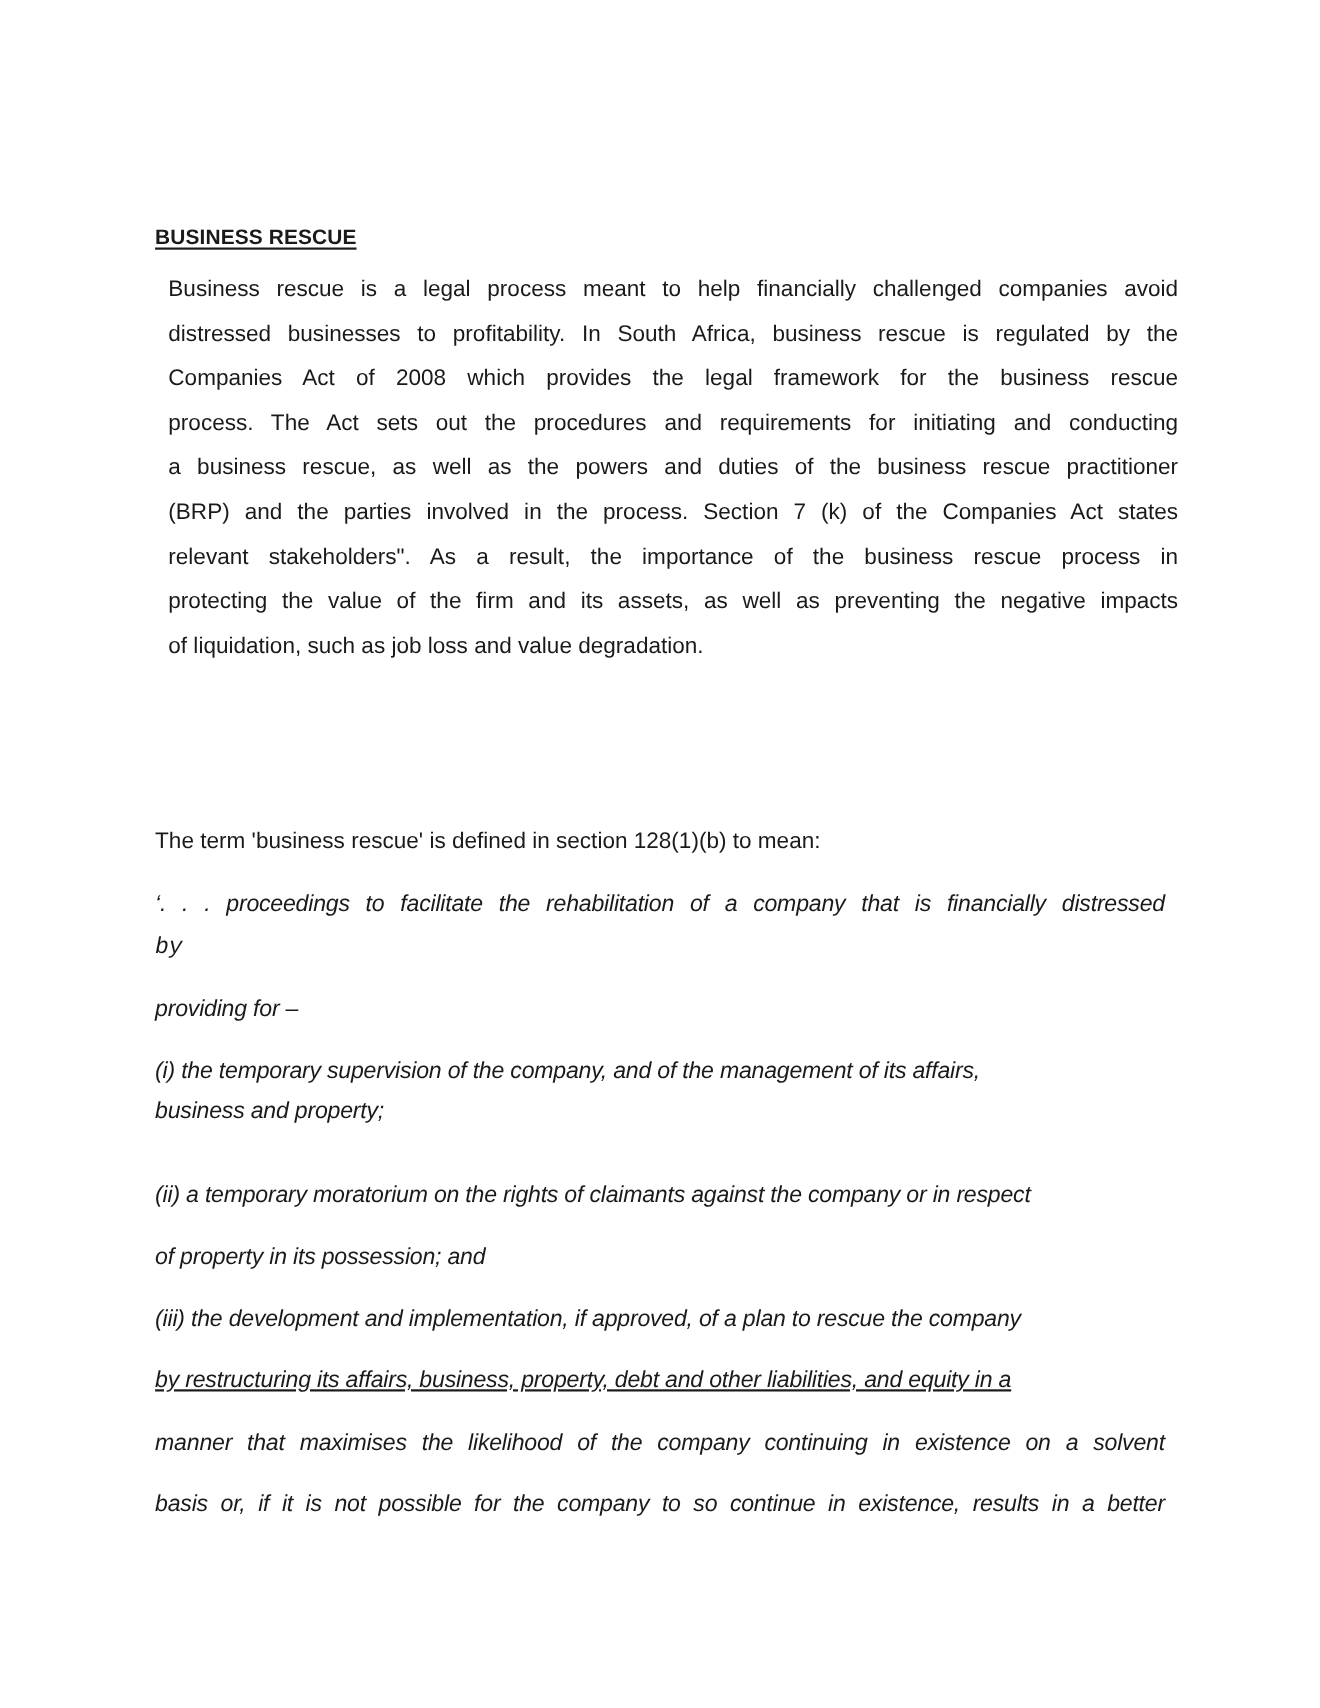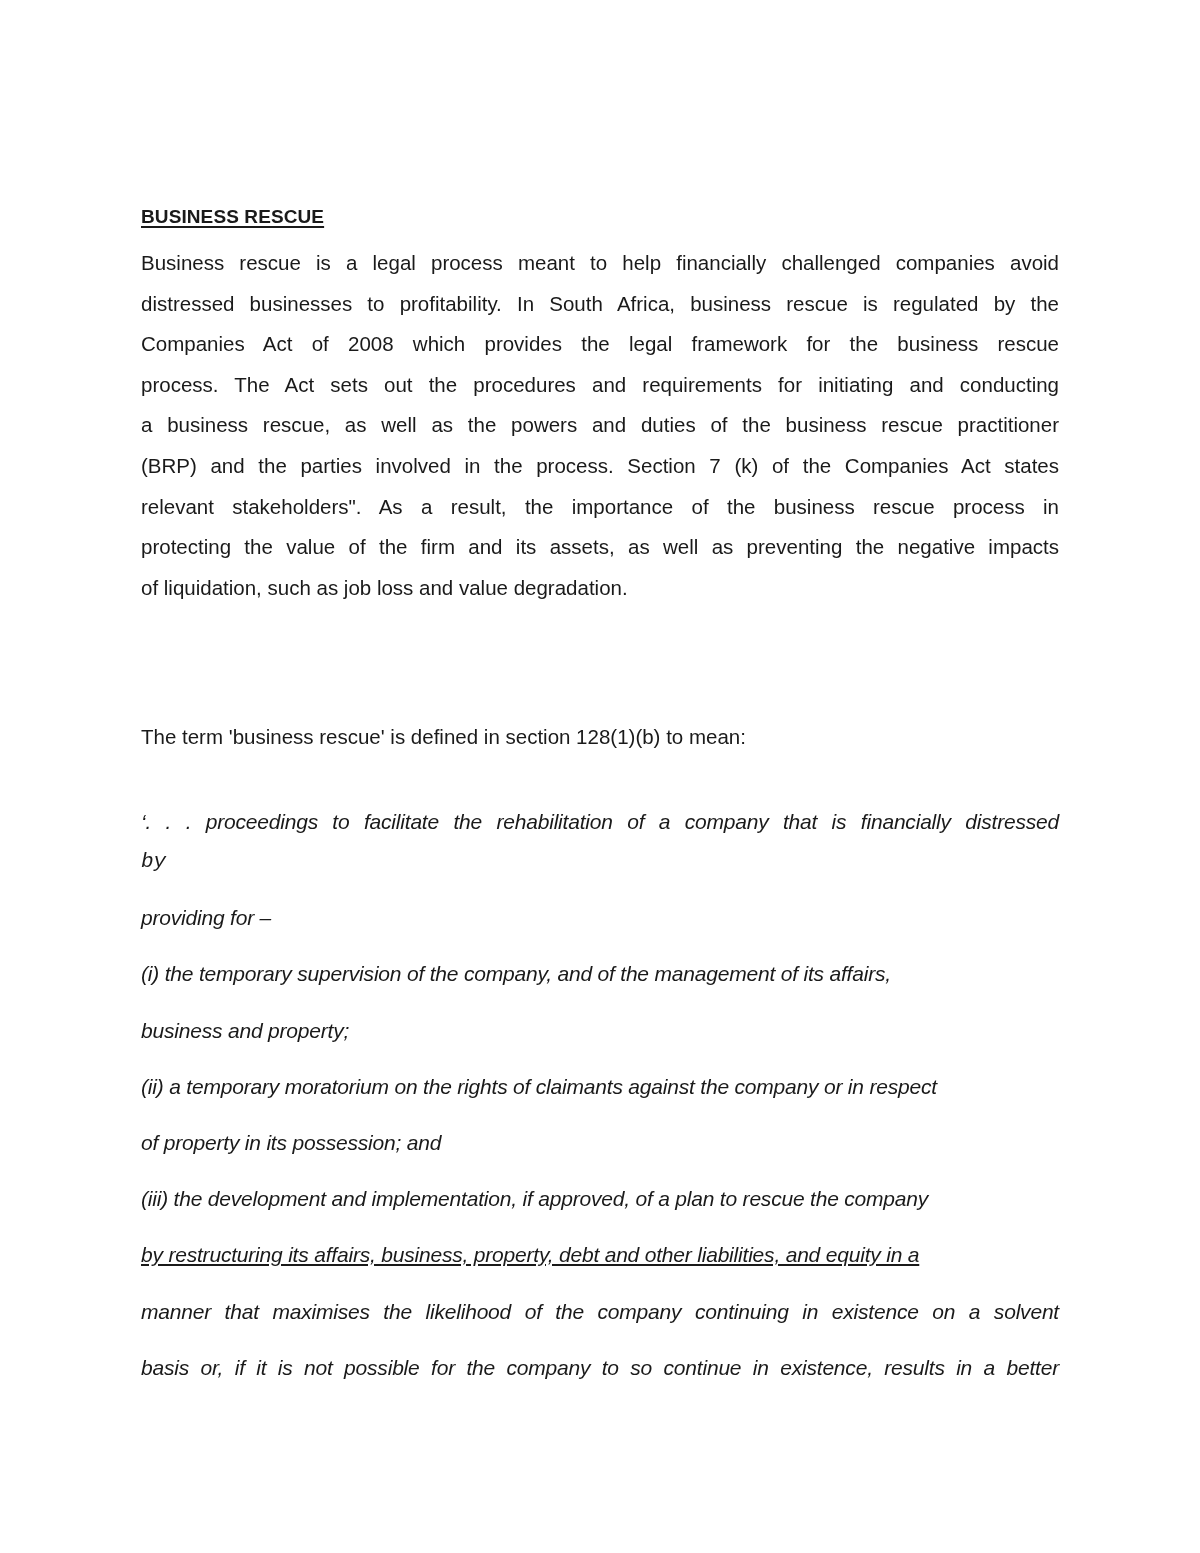--- a/index.html
+++ b/index.html
@@ -28,21 +28,21 @@
       font-size: 19px;
       font-weight: bold;
       text-decoration: underline;
       text-decoration-thickness: 2px;
       text-underline-offset: 3px;
       letter-spacing: 0.1px;
       white-space: nowrap;
     }
     .para {
       position: absolute;
-      left: 0;
+      left: 12px;
       width: 918px;
       font-size: 20.5px;
       line-height: 40.6px;
       text-align: justify;
       text-align-last: left;
     }
     .line {
       display: block;
       white-space: nowrap;
       text-align: justify;
@@ -79,28 +79,28 @@
     <span class="line">distressed businesses to profitability. In South Africa, business rescue is regulated by the</span>
     <span class="line">Companies Act of 2008 which provides the legal framework for the business rescue</span>
     <span class="line">process. The Act sets out the procedures and requirements for initiating and conducting</span>
     <span class="line">a business rescue, as well as the powers and duties of the business rescue practitioner</span>
     <span class="line">(BRP) and the parties involved in the process. Section 7 (k) of the Companies Act states</span>
     <span class="line">relevant stakeholders". As a result, the importance of the business rescue process in</span>
     <span class="line">protecting the value of the firm and its assets, as well as preventing the negative impacts</span>
     <span class="line last">of liquidation, such as job loss and value degradation.</span>
   </div>
 
-  <div class="plain" style="top:725px;">The term 'business rescue' is defined in section 128(1)(b) to mean:</div>
+  <div class="plain" style="top:753px;">The term 'business rescue' is defined in section 128(1)(b) to mean:</div>
 
   <div>
     <div class="it" style="top:810px; width:918px; text-align:justify; text-align-last:justify;">‘. . . proceedings to facilitate the rehabilitation of a company that is financially distressed</div>
     <div class="it" style="top:850px;font-family:Liberation Mono, monospace;">by</div>
     <div class="it" style="top:906px;">providing for –</div>
     <div class="it" style="top:962px;">(i) the temporary supervision of the company, and of the management of its affairs,</div>
-    <div class="it" style="top:1019px;">business and property;</div>
+    <div class="it" style="top:998px;">business and property;</div>
     <div class="it" style="top:1075px;">(ii) a temporary moratorium on the rights of claimants against the company or in respect</div>
     <div class="it" style="top:1131px;">of property in its possession; and</div>
     <div class="it" style="top:1187px;">(iii) the development and implementation, if approved, of a plan to rescue the company</div>
     <div class="it" style="top:1243px;text-decoration:underline;">by restructuring its affairs, business, property, debt and other liabilities, and equity in a</div>
     <div class="it" style="top:1300px; width:918px; text-align:justify; text-align-last:justify;">manner that maximises the likelihood of the company continuing in existence on a solvent</div>
     <div class="it" style="top:1356px; width:918px; text-align:justify; text-align-last:justify;">basis or, if it is not possible for the company to so continue in existence, results in a better</div>
   </div>
 
 </div>
 

